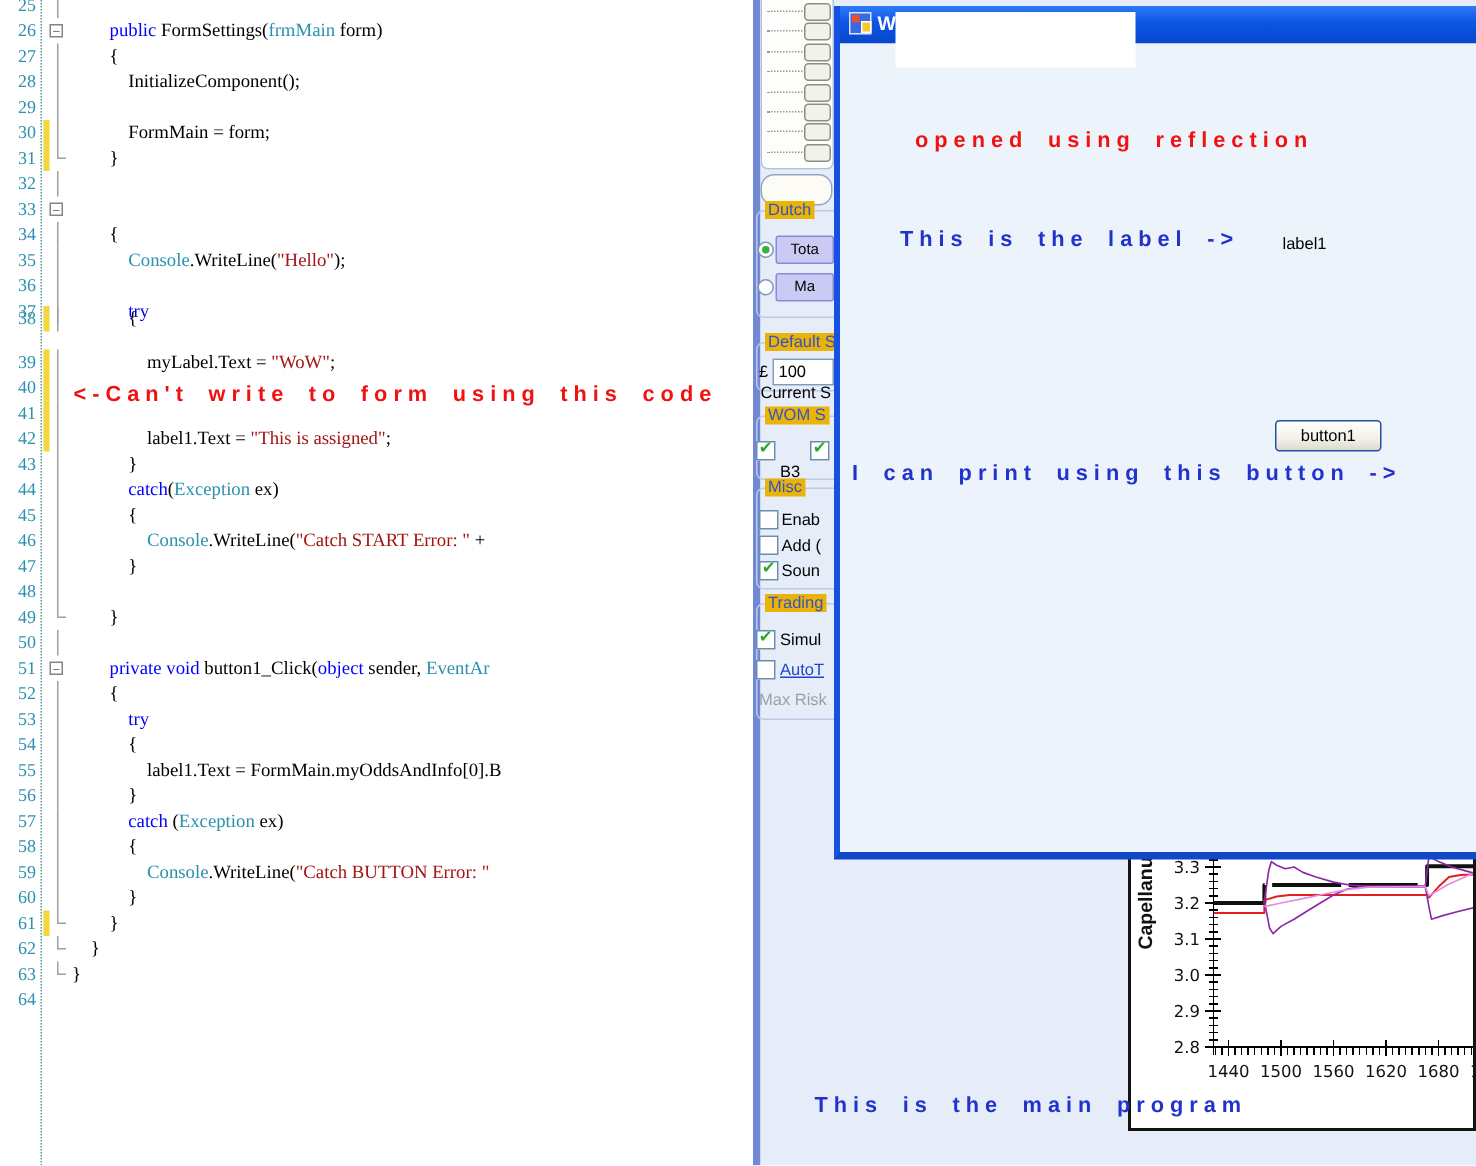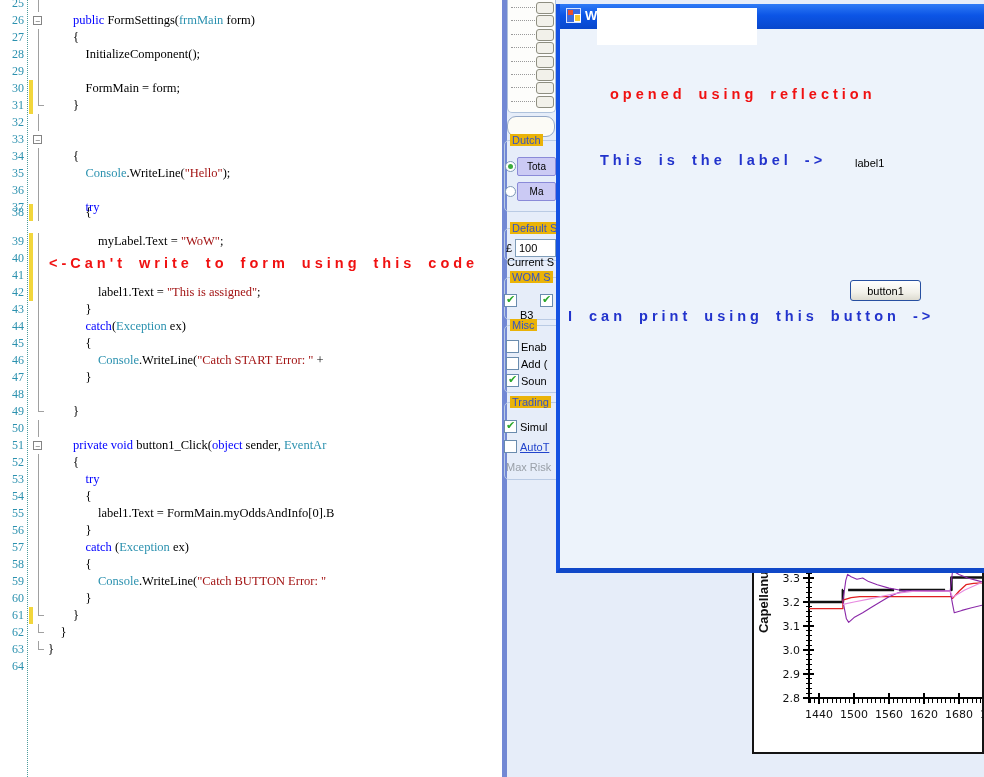--- a/index.html
+++ b/index.html
@@ -306,14 +306,15 @@
     <div class="client">
       <div class="note note-red" style="left:50px;top:57px;">opened using reflection</div>
       <div class="note note-blue" style="left:40px;top:123px;">This is the label -&gt;</div>
       <span class="lbl1">label1</span>
       <button class="xp-btn">button1</button>
       <div class="note note-blue" style="left:8px;top:279px;">I can print using this button -&gt;</div>
     </div>
     <div class="censor"></div>
   </div>
 
+  <div class="note note-blue" style="left:543px;top:729px;z-index:15;">This is the main program</div>
 
 </div>
 
 </body></html>

